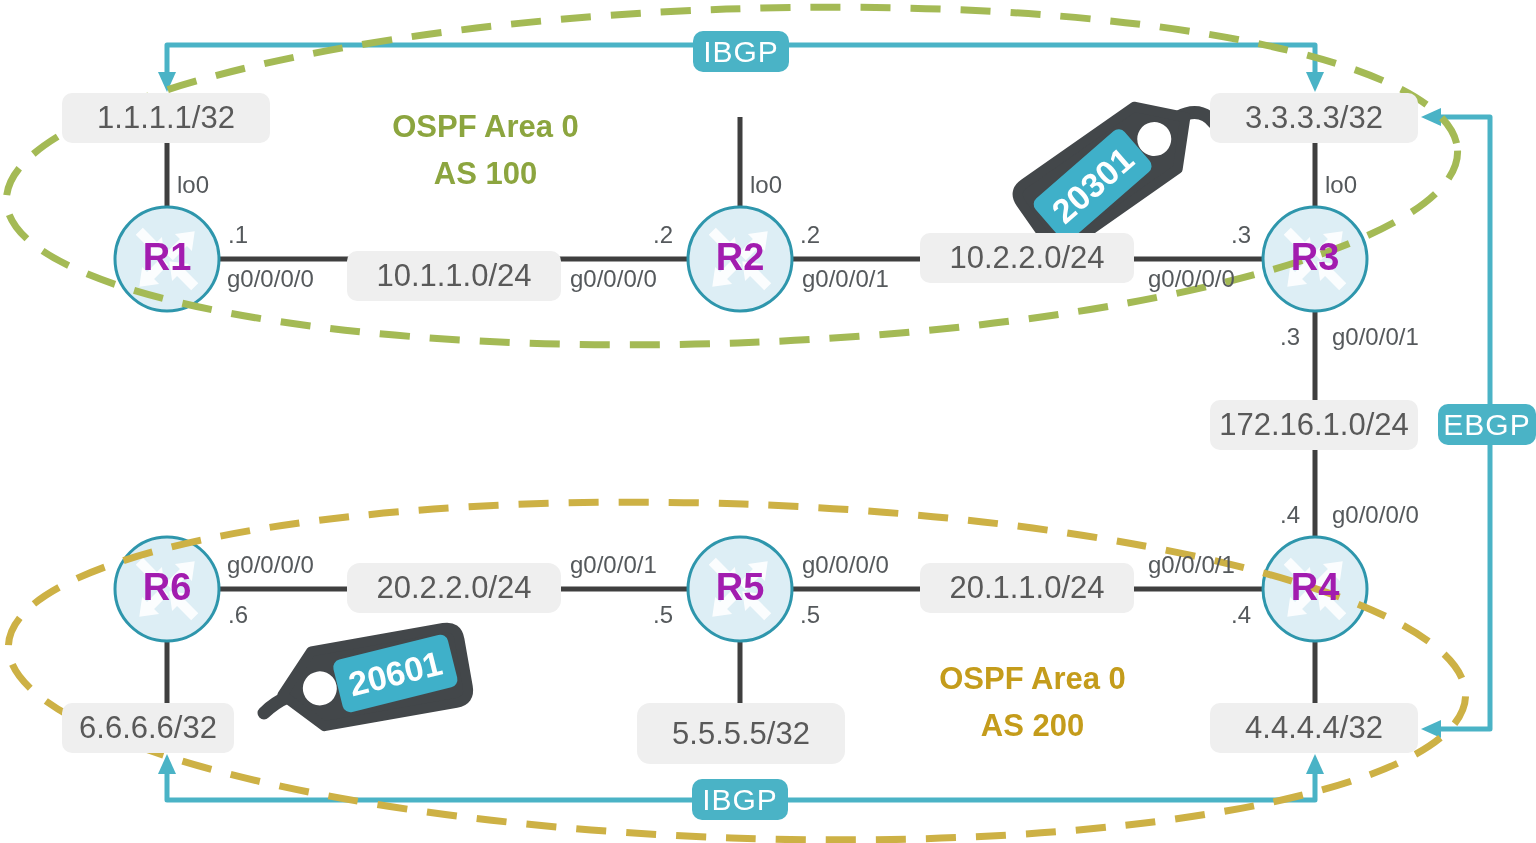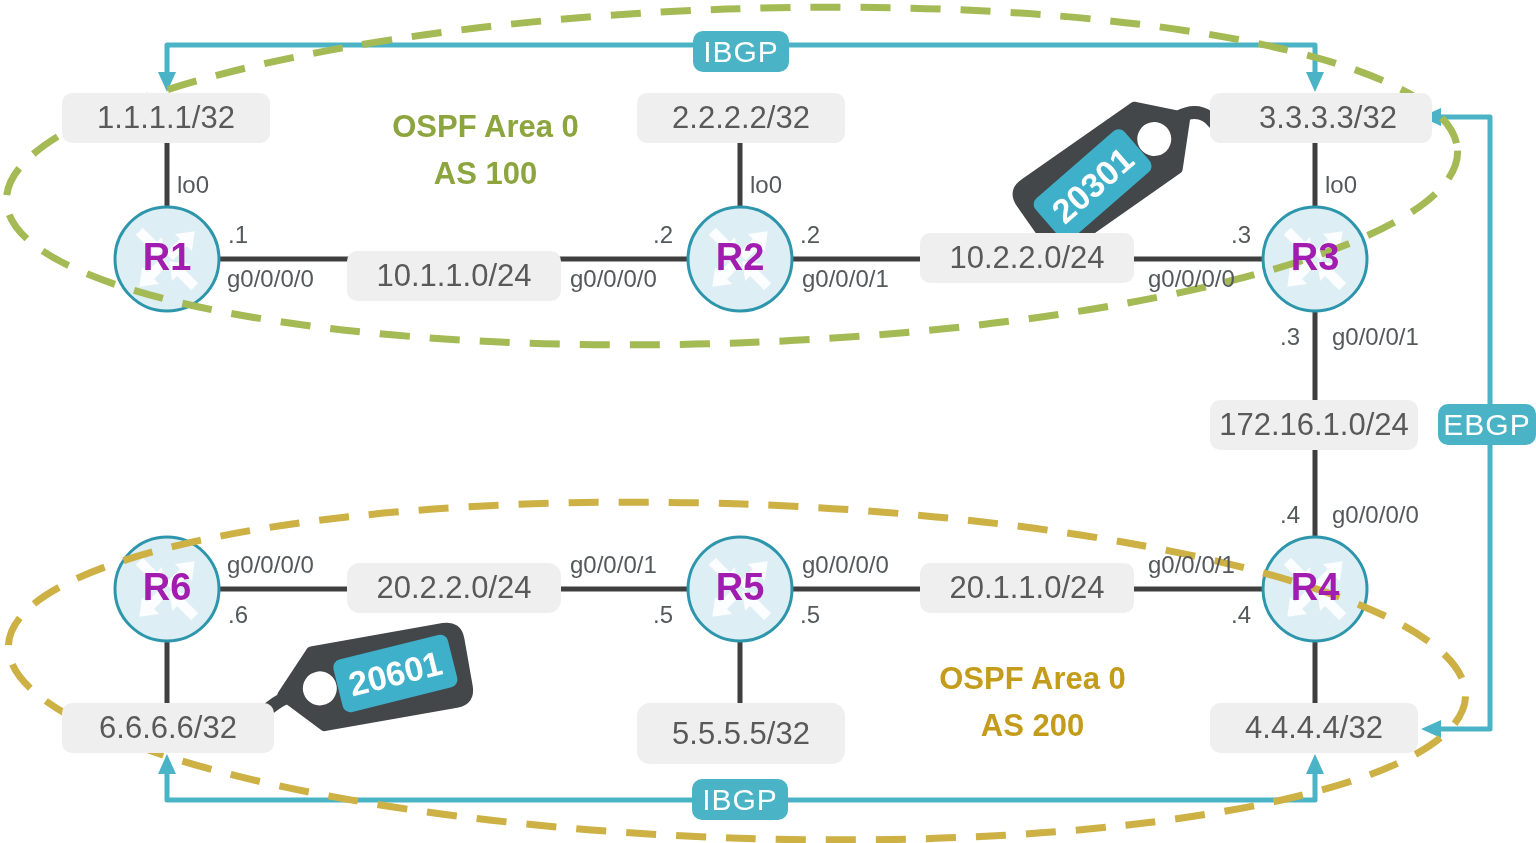--- a/index.html
+++ b/index.html
@@ -114,23 +114,22 @@
           <text class="tagtext" x="23" y="12" text-anchor="middle">20601</text>
         </g>
       </g>
     </g>
 
     <ellipse class="aselipse as100e" cx="732" cy="176" rx="726" ry="167" transform="rotate(-2 732 176)"></ellipse>
     <ellipse class="aselipse as200e" cx="737" cy="671" rx="729" ry="167" transform="rotate(2 737 671)"></ellipse>
   </svg>
 
   <div class="netbox" style="left:62px;top:93px;width:208px;height:50px;">1.1.1.1/32</div>
-  <div class="netbox" style="left:637px;top:93px;width:208px;height:50px;">2.2.2.2/32</div>
-  <div class="netbox" style="left:1210px;top:93px;width:208px;height:50px;padding-left:14px;">3.3.3.3/32</div>
-  <div class="netbox" style="left:62px;top:703px;width:212px;height:50px;">6.6.6.6/32</div>
+  <div class="netbox" style="left:1210px;top:93px;width:208px;height:50px;">3.3.3.3/32</div>
+  <div class="netbox" style="left:62px;top:703px;width:172px;height:50px;">6.6.6.6/32</div>
   <div class="netbox" style="left:637px;top:703px;width:208px;height:61px;border-radius:13px;">5.5.5.5/32</div>
   <div class="netbox" style="left:1210px;top:703px;width:208px;height:50px;">4.4.4.4/32</div>
   <div class="netbox" style="left:347px;top:251px;width:214px;height:50px;">10.1.1.0/24</div>
   <div class="netbox" style="left:920px;top:233px;width:214px;height:50px;">10.2.2.0/24</div>
   <div class="netbox" style="left:1210px;top:400px;width:208px;height:50px;">172.16.1.0/24</div>
   <div class="netbox" style="left:347px;top:563px;width:214px;height:50px;border-radius:13px;">20.2.2.0/24</div>
   <div class="netbox" style="left:920px;top:563px;width:214px;height:50px;">20.1.1.0/24</div>
 
   <div class="rname" style="left:115px;top:236px;">R1</div>
   <div class="rname" style="left:688px;top:236px;">R2</div>

